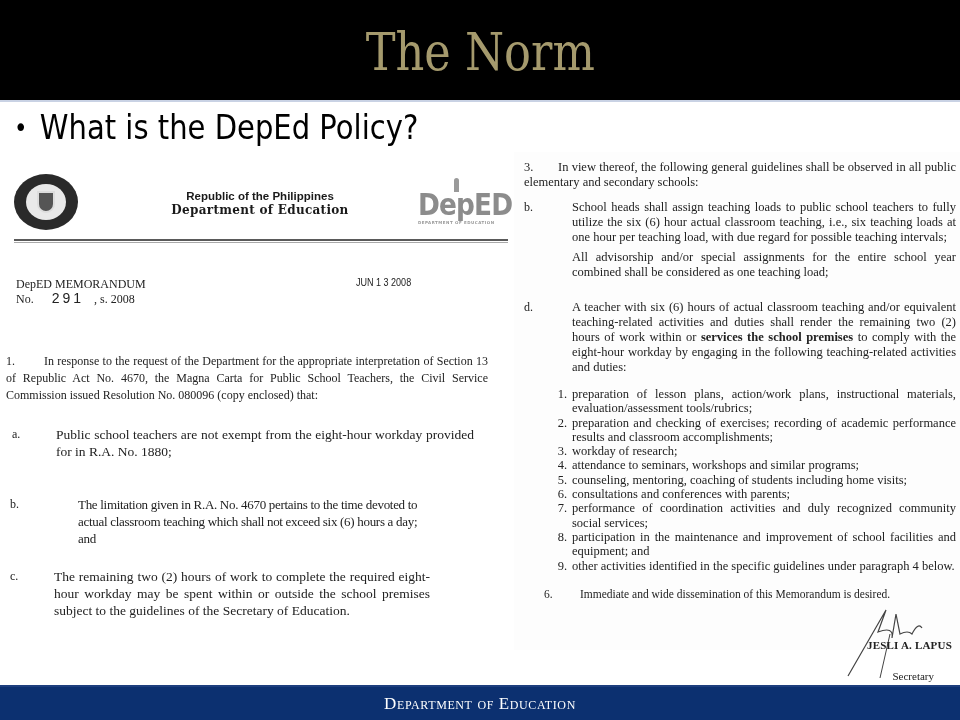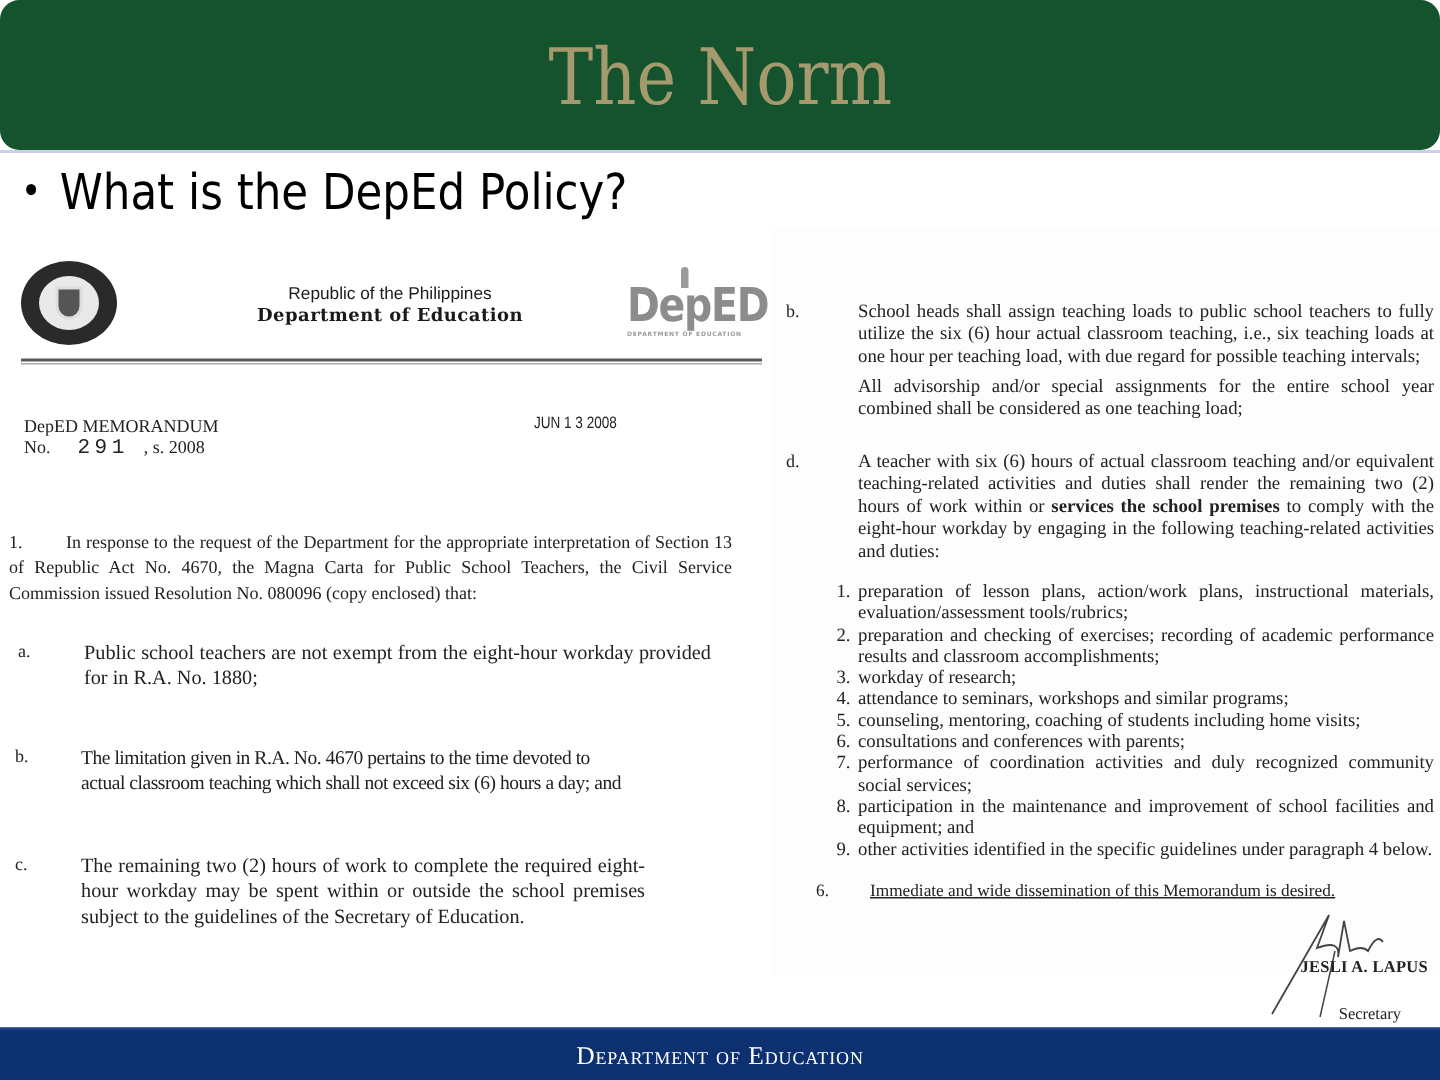--- a/index.html
+++ b/index.html
@@ -1,22 +1,22 @@
 <!DOCTYPE html>
 <html><head>
 <meta charset="utf-8">
 <style>
   * { box-sizing: border-box; margin: 0; padding: 0; }
   html, body { width: 960px; height: 720px; overflow: hidden; background: #ffffff; }
   body { position: relative; font-family: "Liberation Serif", serif; color: #222; }
 
   .title-bar {
     position: absolute; left: 0; top: 0; width: 960px; height: 100px;
-    background: #14532d;
-    display: flex; align-items: center; justify-content: center; border-radius: 13px;
+    background: #000000;
+    display: flex; align-items: center; justify-content: center;
   }
   .title-bar h1 {
     font-family: "DejaVu Serif", serif; font-weight: normal;
     font-size: 52px; color: #a59a6d; letter-spacing: 0px;
     transform: scaleX(0.86); margin-top: 4px;
   }
   .title-rule { position: absolute; left: 0; top: 100px; width: 960px; height: 2px; background: #c9d2e4; }
 
   .bullet {
     position: absolute; left: 14px; top: 108px;
@@ -36,62 +36,62 @@
     position: absolute; left: 14px; top: 14px; width: 64px; height: 56px;
     border-radius: 50%; background: #2a2a2a;
     display: flex; align-items: center; justify-content: center;
   }
   .seal .inner {
     width: 40px; height: 36px; border-radius: 50%; background: #e9e9e9;
     display: flex; align-items: center; justify-content: center;
   }
   .seal .shield { width: 18px; height: 22px; background: #555; border-radius: 0 0 9px 9px; border: 2px solid #ddd; }
   .lh-text { position: absolute; left: 120px; top: 30px; width: 280px; text-align: center; font-family: "Liberation Sans", sans-serif; color: #1a1a1a; }
-  .lh-text .l1 { font-size: 11.5px; font-weight: normal; line-height: 13px; }
+  .lh-text .l1 { font-size: 11.5px; font-weight: bold; line-height: 13px; }
   .lh-text .l2 { font-family: "DejaVu Serif", serif; font-size: 12px; font-weight: bold; line-height: 14px; letter-spacing: 0.3px; }
   .lh-text .l3 { font-size: 11.5px; line-height: 14px; }
   .deped-logo {
     position: absolute; left: 418px; top: 26px; width: 80px; height: 52px;
     font-family: "DejaVu Sans", sans-serif; font-weight: bold; color: #8c8c8c;
   }
   .deped-logo .word { font-size: 31px; letter-spacing: -1px; line-height: 36px; transform: scaleX(0.85); transform-origin: left; display: block; }
   .deped-logo .torch { position: absolute; left: 36px; top: -8px; width: 5px; height: 14px; background: #9a9a9a; border-radius: 3px 3px 0 0; }
   .deped-logo .sub { font-size: 4px; letter-spacing: 0.5px; color: #999; display: block; margin-top: -2px; }
   .lh-rule { position: absolute; left: 14px; top: 79px; width: 494px; height: 4px; border-top: 2px solid #5a5a5a; border-bottom: 1px solid #aaa; }
 
   .doc { position: absolute; font-family: "Liberation Serif", serif; color: #222; }
   .memo-no { left: 16px; top: 117px; font-size: 12px; line-height: 14px; }
-  .memo-no .num { font-family: Liberation Mono, monospace; font-size: 14px; letter-spacing: 3px; margin: 0 10px 0 18px; }
+  .memo-no .num { font-family: Liberation Sans, sans-serif; font-size: 14px; letter-spacing: 3px; margin: 0 10px 0 18px; }
   .memo-date { left: 356px; top: 116px; font-family: "Liberation Sans", sans-serif; font-size: 11px; transform: scaleX(0.82); transform-origin: left; }
   .subject { left: 16px; top: 160px; width: 480px; text-align: center; font-size: 11.5px; line-height: 13px; letter-spacing: 0.1px; }
   .para1 { left: 6px; top: 193px; width: 482px; font-size: 12px; line-height: 17px; text-align: justify; }
   .para1 .n { display: inline-block; width: 38px; }
   .item { display: flex; font-size: 13.5px; line-height: 17px; }
   .item .lbl { width: 44px; flex-shrink: 0; font-size: 12px; }
   .item .txt { text-align: justify; }
   .ia { left: 12px; top: 266px; width: 462px; }
   .ib { left: 10px; top: 336px; width: 414px; }
-  .ib .txt { font-size: 13px; letter-spacing: -0.3px; line-height: 17px; text-align: left; }
+  .ib .txt { font-size: 13px; letter-spacing: -0.3px; line-height: 17px; text-align: left; margin-left: 24px; }
   .ic { left: 10px; top: 408px; width: 420px; }
 
   
   .memo-right { position: absolute; left: 514px; top: 152px; width: 446px; height: 498px; background: #fdfdfd; }
   .r { position: absolute; font-family: "Liberation Serif", serif; color: #222; font-size: 12.5px; line-height: 15px; }
   .r3 { left: 10px; top: 8px; width: 432px; text-align: justify; }
   .r3 .n { display: inline-block; width: 34px; }
   .rb { left: 10px; top: 48px; width: 432px; }
   .rb .lbl { width: 48px; }
   .rb-note { left: 58px; top: 98px; width: 384px; text-align: justify; }
   .rd { left: 10px; top: 148px; width: 432px; }
   .rd .lbl { width: 48px; }
   .rlist { left: 40px; top: 235px; width: 402px; }
   .rlist li { display: flex; font-size: 12.5px; line-height: 14.3px; }
   .rlist li .k { width: 18px; flex-shrink: 0; text-align: right; padding-right: 5px; }
   .rlist li .v { text-align: justify; flex: 1; }
-  .r6 { left: 30px; top: 435px; width: 412px; font-size: 11.5px; text-decoration: underline; }
+  .r6 { left: 30px; top: 435px; width: 412px; font-size: 11.5px; }
   .r6 .n { display: inline-block; width: 36px; }
   .sig { left: 320px; top: 452px; width: 124px; height: 76px; }
   .sig svg { position: absolute; left: 0; top: 0; }
   .sig .name { position: absolute; right: 6px; top: 34px; font-size: 11px; font-weight: bold; letter-spacing: 0.2px; }
   .sig .role { position: absolute; right: 24px; top: 48px; font-size: 11px; margin-top: 17px; }
 
   .footer {
     position: absolute; left: 0; top: 685px; width: 960px; height: 35px;
     background: #0c3070; border-top: 2px solid #1e3f7e;
     display: flex; align-items: center; justify-content: center;
@@ -154,20 +154,23 @@
     <span class="lbl">b.</span>
     <span class="txt">The limitation given in R.A. No. 4670 pertains to the time devoted to actual classroom teaching which shall not exceed six (6)  hours a day; and</span>
   </div>
   <div class="doc item ic">
     <span class="lbl">c.</span>
     <span class="txt">The remaining two (2) hours of work to complete the required eight-hour workday may be spent within or outside the school premises subject to the guidelines of the Secretary of Education.</span>
   </div>
 </div>
 
 <div class="memo-right">
+  <div class="r r3">
+    <span class="n">3.</span><span>In view thereof, the following general guidelines shall be observed in all public elementary and secondary schools:</span>
+  </div>
 
   <div class="r item rb">
     <span class="lbl">b.</span>
     <span class="txt">School heads shall assign teaching loads to public school teachers to fully utilize the six (6) hour actual classroom teaching, i.e., six teaching loads at one hour per teaching load, with due regard for possible teaching intervals;</span>
   </div>
   <div class="r rb-note">All advisorship and/or special assignments for the entire school year combined shall be considered as one teaching load;</div>
 
   <div class="r item rd">
     <span class="lbl">d.</span>
     <span class="txt"><span>A teacher with six (6) hours of actual classroom teaching and/or equivalent teaching-related activities and duties shall render the remaining two (2) hours of work within or </span><b>services the school premises</b><span> to comply with the eight-hour workday by engaging in the following teaching-related activities and duties:</span></span>

